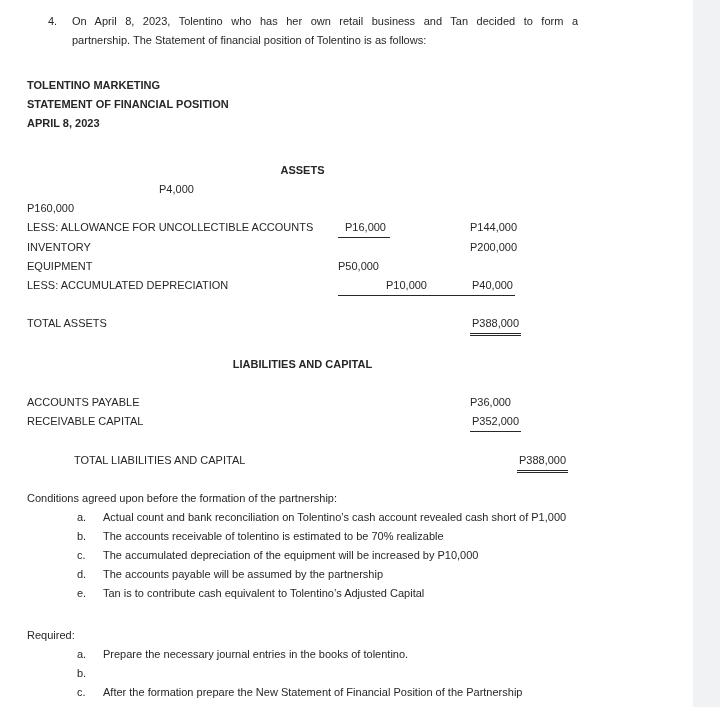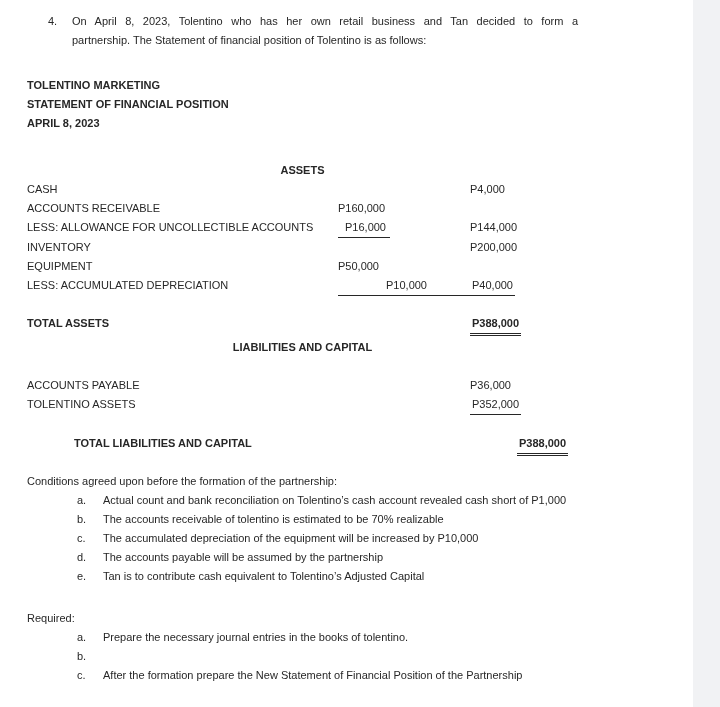--- a/index.html
+++ b/index.html
@@ -21,28 +21,28 @@
   .para { display:flex; padding-left:21px; }
   .para .marker { width:24px; flex:none; }
   .para .ptext { flex:1; }
   .para .jline { text-align:justify; text-align-last:justify; }
 
   
   .stmt-header { margin-top:26px; font-weight:bold; }
 
   .sec-heading { text-align:center; font-weight:bold; }
   .assets-heading { margin-top:28px; }
-  .liab-heading { margin-top:2px; }
+  .liab-heading { margin-top:19px; }
 
   
   .trow { display:flex; }
   .c1 { width:311px; flex:none; }
   .c2 { width:132px; flex:none; }
   .c3 { flex:1; }
-  .b { font-weight:bold; }
+  .b { font-weight:normal; }
   .u { display:inline-block; border-bottom:1px solid #272727; }
   .pad7 { padding-left:7px; padding-right:4px; }
   .pad2 { padding:0 2px; }
   .u-block { display:block; width:100%; border-bottom:1px solid #272727;padding-left:48px; }
   .uu { display:inline-block; border-bottom:3px double #272727; padding:0 2px 0 2px; }
 
   .total-assets { margin-top:18px; }
   .liab-rows { margin-top:19px; }
   .total-liab { margin-top:19px;margin-left:47px; }
 
@@ -70,26 +70,24 @@
     <div class="stmt-header">
       <div>TOLENTINO MARKETING</div>
       <div>STATEMENT OF FINANCIAL POSITION</div>
       <div>APRIL 8, 2023</div>
     </div>
 
     <div class="sec-heading assets-heading">ASSETS</div>
 
     <div>
       <div class="trow">
-        <div class="c1">CASH</div>
         <div class="c2"></div>
         <div class="c3">P4,000</div>
       </div>
       <div class="trow">
-        <div class="c1">ACCOUNTS RECEIVABLE</div>
         <div class="c2">P160,000</div>
         <div class="c3"></div>
       </div>
       <div class="trow">
         <div class="c1">LESS: ALLOWANCE FOR UNCOLLECTIBLE ACCOUNTS</div>
         <div class="c2"><span class="u pad7">P16,000</span></div>
         <div class="c3">P144,000</div>
       </div>
       <div class="trow">
         <div class="c1">INVENTORY</div>
@@ -118,21 +116,21 @@
 
     <div class="sec-heading liab-heading">LIABILITIES AND CAPITAL</div>
 
     <div class="liab-rows">
       <div class="trow">
         <div class="c1">ACCOUNTS PAYABLE</div>
         <div class="c2"></div>
         <div class="c3">P36,000</div>
       </div>
       <div class="trow">
-        <div class="c1">TOLENTINO ASSETS</div>
+        <div class="c1">RECEIVABLE CAPITAL</div>
         <div class="c2"></div>
         <div class="c3"><span class="u pad2">P352,000</span></div>
       </div>
     </div>
 
     <div class="trow total-liab b">
       <div class="c1">TOTAL LIABILITIES AND CAPITAL</div>
       <div class="c2"></div>
       <div class="c3"><span class="uu">P388,000</span></div>
     </div>

